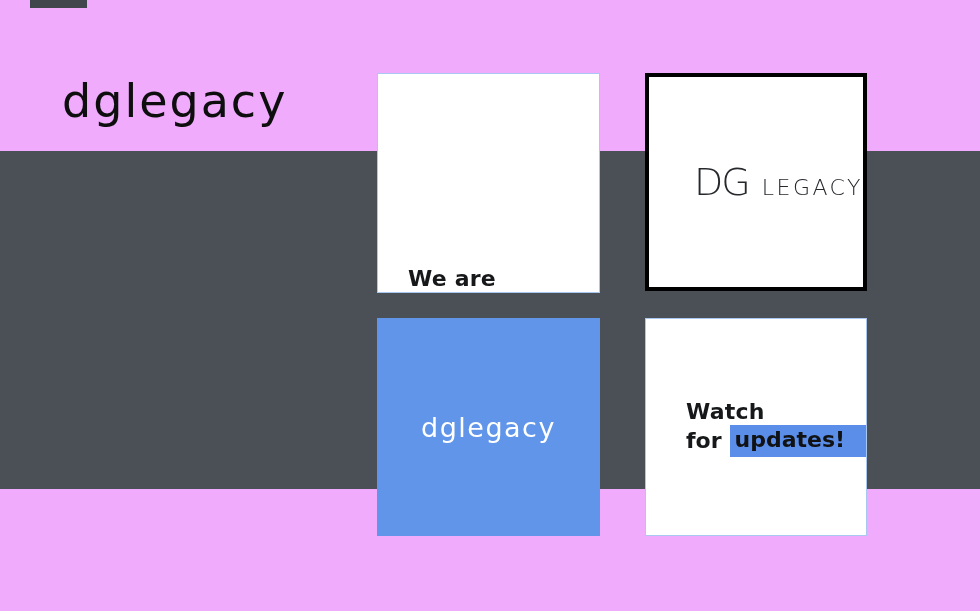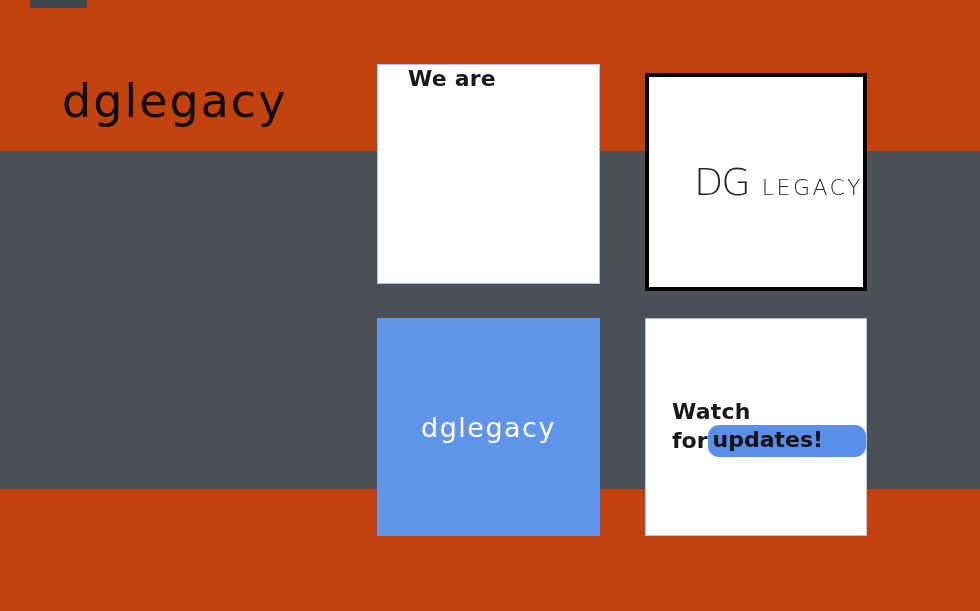--- a/index.html
+++ b/index.html
@@ -5,21 +5,21 @@
   html, body {
     margin: 0;
     padding: 0;
     background: #ffffff;
     font-family: "DejaVu Sans", sans-serif;
   }
   .canvas {
     position: relative;
     width: 980px;
     height: 611px;
-    background: #c2410c;
+    background: #f0abfc;
     overflow: hidden;
   }
   
   .top-strip {
     position: absolute;
     left: 30px;
     top: 0;
     width: 57px;
     height: 8px;
     background: #41464c;
@@ -45,27 +45,27 @@
     line-height: 1;
   }
   
   .card {
     position: absolute;
     background: #ffffff;
     box-sizing: border-box;
   }
   .card-rebranding {
     left: 377px;
-    top: 64px;
+    top: 73px;
     width: 223px;
     height: 220px;
     border: 1px solid #a9c7f0;
     display: flex;
     flex-direction: column;
-    justify-content: flex-start;
+    justify-content: flex-end;
     padding-left: 30px;
   }
   .card-newlogo {
     left: 645px;
     top: 73px;
     width: 222px;
     height: 218px;
     border: 4px solid #000000;
     display: flex;
     align-items: center;
@@ -83,46 +83,45 @@
   }
   .card-updates {
     left: 645px;
     top: 318px;
     width: 222px;
     height: 218px;
     border: 1px solid #a9c7f0;
     display: flex;
     flex-direction: column;
     justify-content: center;
-    padding-left: 26px;
+    padding-left: 40px;
   }
   .headline {
     font-weight: bold;
     font-size: 22px;
     line-height: 1.25;
     color: #16181a;
     letter-spacing: 0.2px;
   }
   .headline-row {
     display: flex;
     align-items: center;
     font-weight: bold;
     font-size: 22px;
     line-height: 1.25;
     color: #16181a;
   }
   .for-word {
-    margin-right: 0;
+    margin-right: 8px;
   }
   .hl {
     background: #5b8ee9;
     flex: 1;
     padding: 1px 0 3px 5px;
     color: #101214;
-    border-radius: 11px;
   }
   
   .dg-logotype {
     display: flex;
     align-items: baseline;
     color: #26282c;
     white-space: nowrap;
   }
   .dg-mono {
     font-size: 38px;

